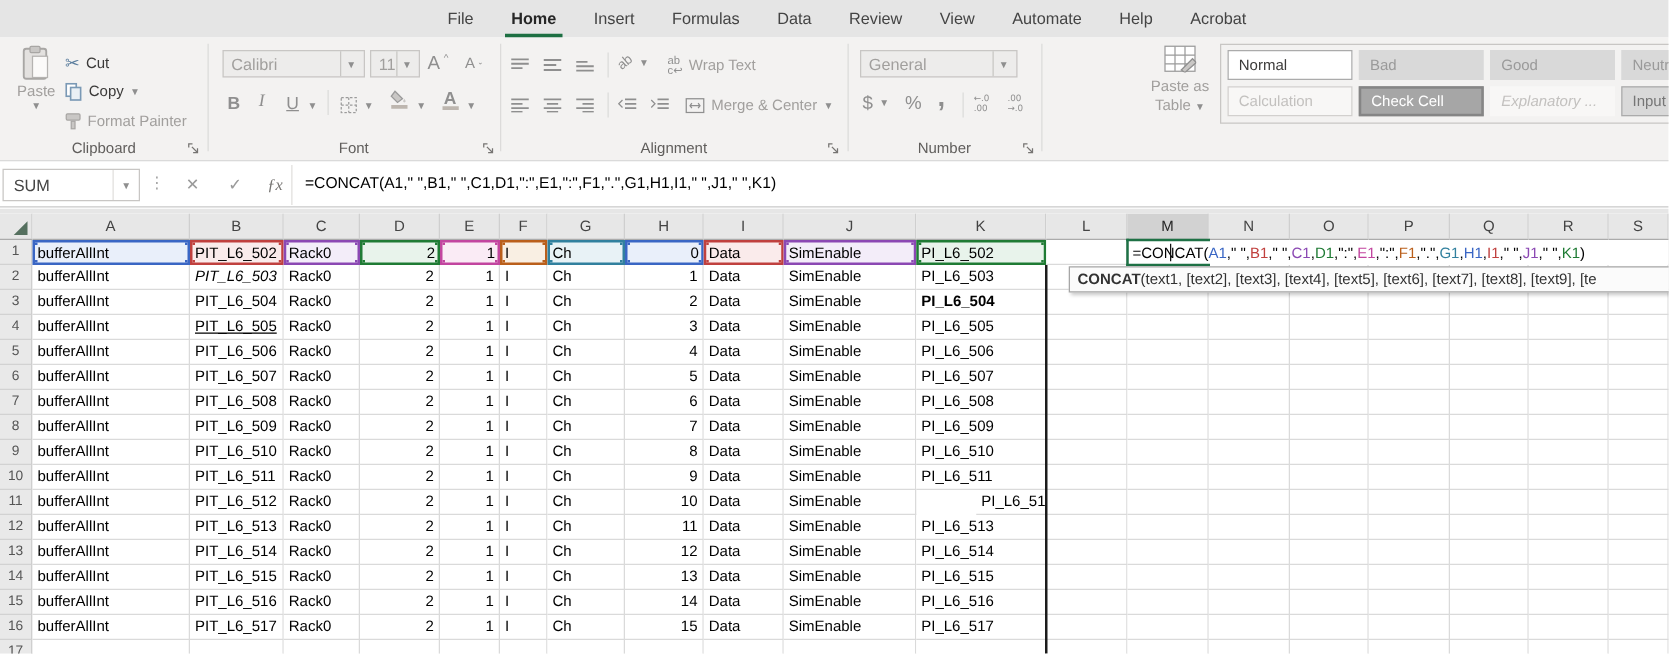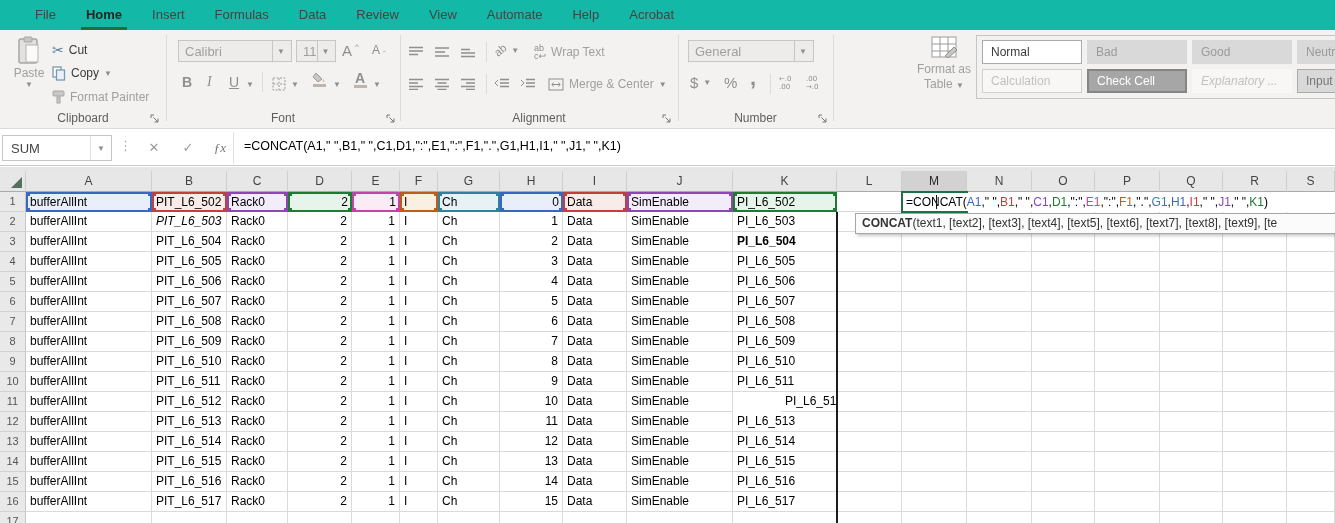--- a/index.html
+++ b/index.html
@@ -1,21 +1,21 @@
 <!DOCTYPE html>
 <html><head>
 <meta charset="utf-8">
 <style>
   * { margin:0; padding:0; box-sizing:border-box; }
   html,body { background:#fff; }
   body { font-family:"Liberation Sans", sans-serif; }
   #app { position:relative; width:1335px; height:523px; overflow:hidden; background:#fff; user-select:none; }
 
   
-  #tabbar { position:absolute; left:0; top:0; width:1335px; height:30px; background:#14b8a6; display:flex; align-items:center; padding-left:20px; }
+  #tabbar { position:absolute; left:0; top:0; width:1335px; height:30px; background:#e5e5e5; display:flex; align-items:center; padding-left:20px;justify-content:center; }
   .tab { position:relative; height:30px; line-height:30px; padding:0 15px; font-size:13px; color:#444; cursor:default; white-space:nowrap; }
   .tab.active { font-weight:700; color:#262626; }
   .tab.active::after { content:""; position:absolute; left:10px; right:10px; bottom:0; height:3px; background:#1D6F42; }
 
   
   #ribbon { position:absolute; left:0; top:30px; width:1335px; height:99px; background:#F3F2F1; border-bottom:1px solid #DADADA; }
   .vdiv { position:absolute; top:5px; height:86px; width:1px; background:#DCDBDA; }
   .glabel { position:absolute; bottom:3px; font-size:12px; color:#605E5C; text-align:center; }
   .launcher { position:absolute; bottom:4px; width:10px; height:10px; }
   .rsmall { position:absolute; display:flex; align-items:center; gap:5px; font-size:12px; color:#3B3A39; height:20px; }
@@ -279,21 +279,21 @@
           <path d="M8 4.5 V8 H4.5"></path>
         </svg>
     </div>
 
     <div class="stack2" style="left:913px; top:6px; width:62px">
       <svg width="26" height="22" viewBox="0 0 26 22" style="margin-bottom:4px">
           <rect x="1" y="1" width="24" height="20" fill="#fff" stroke="#9B9B9B"></rect>
           <path d="M1 8 H25 M1 15 H25 M9 1 V21 M17 1 V21" stroke="#9B9B9B"></path>
           <path d="M14 20 L23 11 L26 14 L17 22 Z" fill="#C9C7C5" stroke="#8F8F8F"></path>
         </svg>
-      <span>Format as</span>
+      <span>Paste as</span>
       <span><span>Table</span> <span class="dd">▼</span></span>
     </div>
     <div id="gallery">
         <div class="gcell g-normal">Normal</div>
         <div class="gcell g-grey">Bad</div>
         <div class="gcell g-grey">Good</div>
         <div class="gcell g-grey">Neutral</div>
         <div class="gcell g-outline">Calculation</div>
         <div class="gcell g-dark">Check Cell</div>
         <div class="gcell g-italic">Explanatory ...</div>
@@ -396,21 +396,21 @@
         <div class="cell" style="left: 837px; top: 61px; width: 65px; text-align: left;"></div>
         <div class="cell" style="left: 902px; top: 61px; width: 65px; text-align: left;"></div>
         <div class="cell" style="left: 967px; top: 61px; width: 65px; text-align: left;"></div>
         <div class="cell" style="left: 1032px; top: 61px; width: 63px; text-align: left;"></div>
         <div class="cell" style="left: 1095px; top: 61px; width: 65px; text-align: left;"></div>
         <div class="cell" style="left: 1160px; top: 61px; width: 63px; text-align: left;"></div>
         <div class="cell" style="left: 1223px; top: 61px; width: 64px; text-align: left;"></div>
         <div class="cell" style="left: 1287px; top: 61px; width: 48px; text-align: left;"></div>
         <div class="rh" style="top: 81px;">4</div>
         <div class="cell" style="left: 26px; top: 81px; width: 126px; text-align: left;">bufferAllInt</div>
-        <div class="cell" style="left: 152px; top: 81px; width: 75px; text-align: left;">PIT_L6_505</div>
+        <div class="cell" style="left: 152px; top: 81px; width: 75px; text-align: left; text-decoration: underline;">PIT_L6_505</div>
         <div class="cell" style="left: 227px; top: 81px; width: 61px; text-align: left;">Rack0</div>
         <div class="cell" style="left: 288px; top: 81px; width: 64px; text-align: right;">2</div>
         <div class="cell" style="left: 352px; top: 81px; width: 48px; text-align: right;">1</div>
         <div class="cell" style="left: 400px; top: 81px; width: 38px; text-align: left;">I</div>
         <div class="cell" style="left: 438px; top: 81px; width: 62px; text-align: left;">Ch</div>
         <div class="cell" style="left: 500px; top: 81px; width: 63px; text-align: right;">3</div>
         <div class="cell" style="left: 563px; top: 81px; width: 64px; text-align: left;">Data</div>
         <div class="cell" style="left: 627px; top: 81px; width: 106px; text-align: left;">SimEnable</div>
         <div class="cell" style="left: 733px; top: 81px; width: 104px; text-align: left;">PI_L6_505</div>
         <div class="cell" style="left: 837px; top: 81px; width: 65px; text-align: left;"></div>

